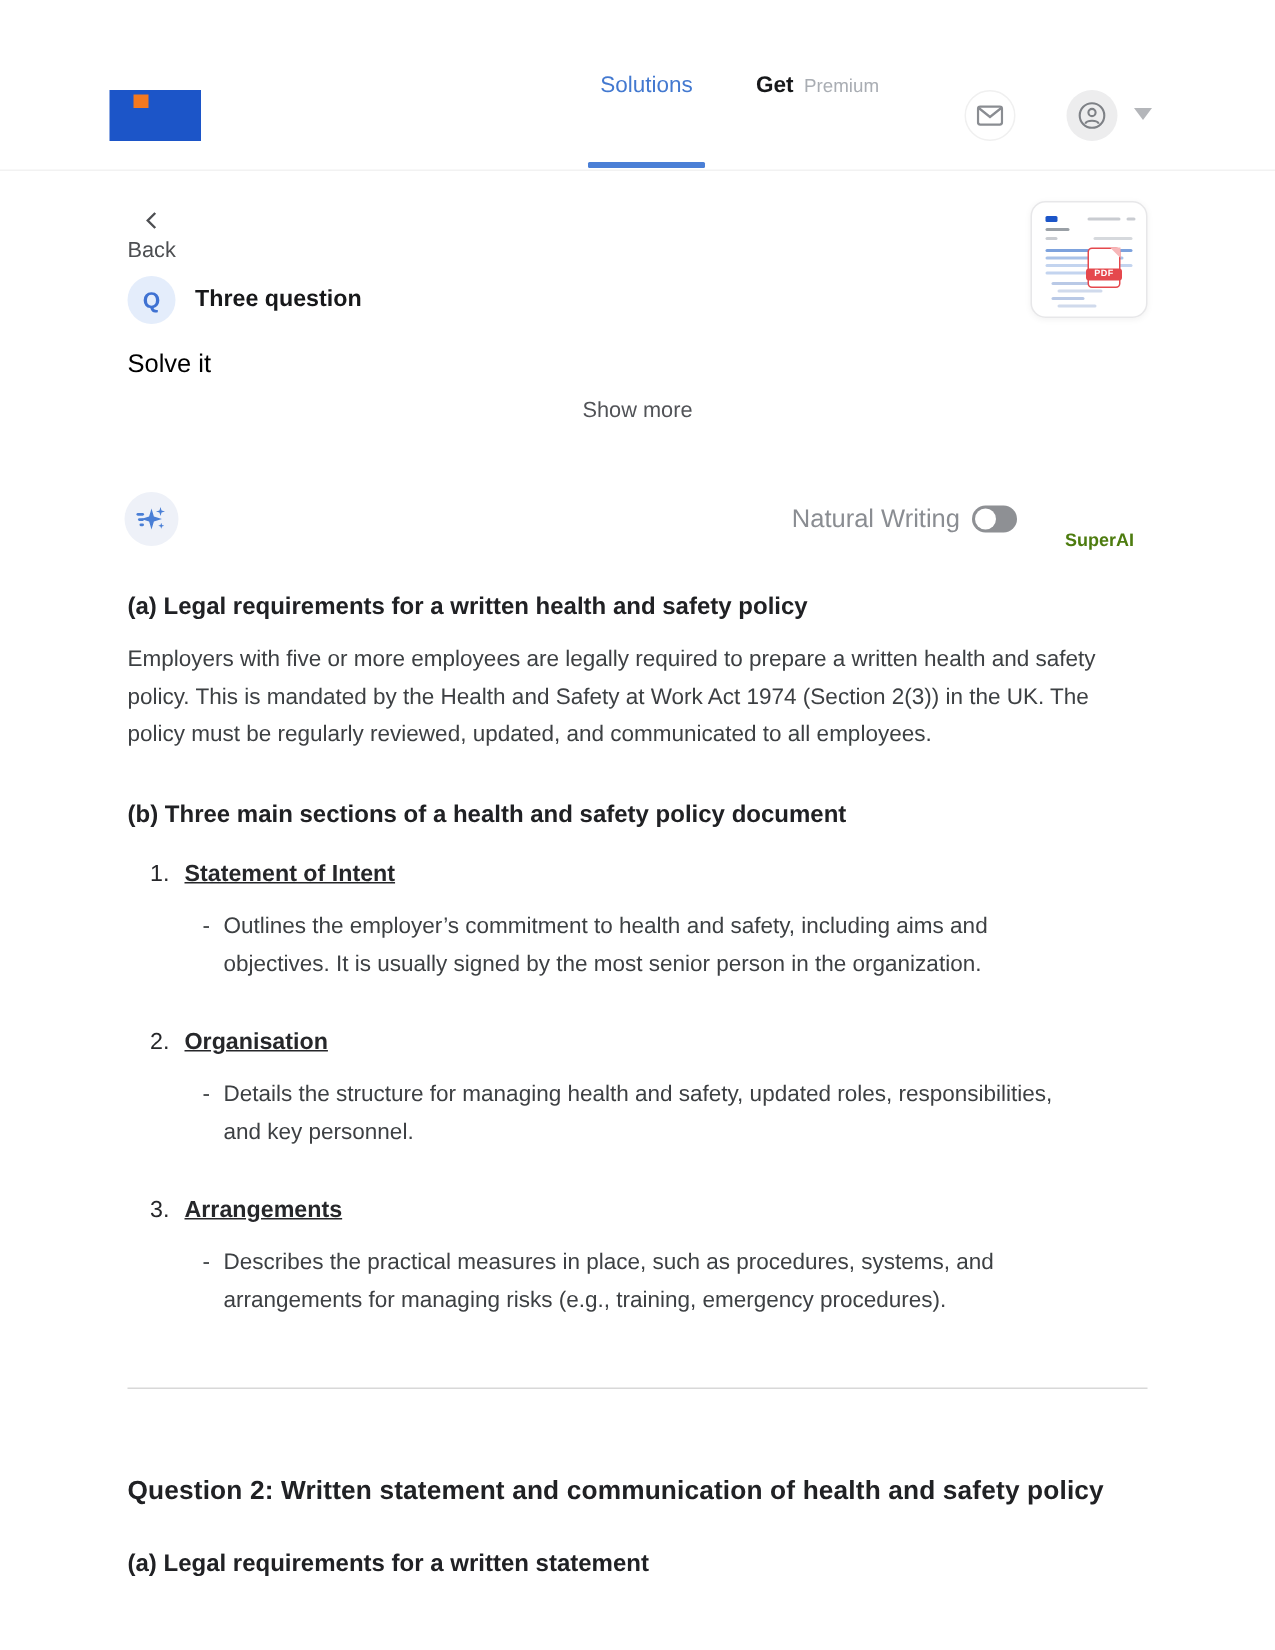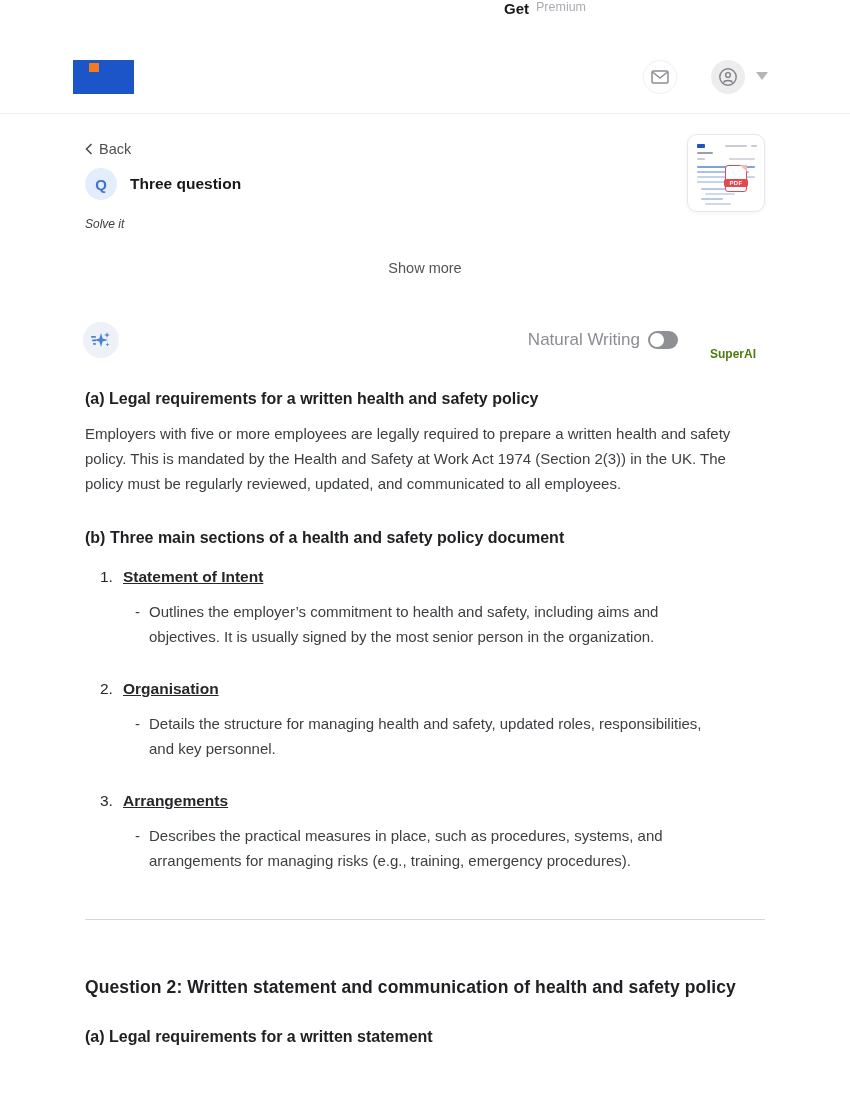--- a/index.html
+++ b/index.html
@@ -13,41 +13,41 @@
   .logo { position:absolute; left:73px; top:60px; width:61px; height:34px;
     background:#1c55c8; cursor:pointer; }
   .logo .logo-dot { position:absolute; left:16px; top:3px; width:10px; height:9px;
     background:#f5791f; }
   .tab { position:absolute; left:388px; top:0; height:113px; width:86px;
     display:flex; align-items:center; justify-content:center;
     color:#4379d0; font-size:15px; cursor:pointer; }
   .tab .tab-underline { position:absolute; left:4px; right:4px; bottom:1px;
     height:4px; background:#4a7fd6; border-radius:1px; }
   .get { position:absolute; left:504px; top:0; height:113px;
-    display:flex; align-items:flex-start; gap:7px; cursor:pointer; }
+    display:flex; align-items:center; gap:7px; cursor:pointer; }
   .get .get-label { font-size:15px; font-weight:700; color:#17181a; }
   .get .premium-label { font-size:12.5px; color:#a9adb3; }
   .icon-btn { position:absolute; top:60px; width:34px; height:34px; border-radius:50%;
     display:flex; align-items:center; justify-content:center; cursor:pointer; }
   .mail-btn { left:643px; background:#fff; border:1px solid #f0f0f0; }
   .avatar-btn { left:711px; background:#ededee; }
   .caret { position:absolute; left:756px; top:72px; width:0; height:0;
     border-left:6px solid transparent; border-right:6px solid transparent;
     border-top:8px solid #b4b6ba; cursor:pointer; }
 
   
   .main { position:relative; padding:0 85px; }
   .back { display:inline-flex; align-items:center; gap:6px; margin-top:27px;
-    color:#4d4f52; font-size:14.5px; cursor:pointer; }
+    color:#4d4f52; font-size:14.5px; cursor:pointer;flex-direction:column; }
   .q-row { display:flex; align-items:center; gap:13px; margin-top:9px; }
   .q-badge { width:32px; height:32px; border-radius:50%; background:#e4edfb;
     display:flex; align-items:center; justify-content:center;
     color:#3f72d2; font-size:15px; font-weight:700; }
   .q-title { font-size:15.5px; font-weight:700; color:#17181a; }
-  .solve { margin-top:17px; font-size:12px; color:#404040;font-style:italic; }
+  .solve { margin-top:17px; font-size:17px; color:#000000; }
   .thumb { position:absolute; left:687px; top:20px; width:78px; height:78px;
     background:#fff; border:1px solid #e7e7e9; border-radius:10px;
     box-shadow:0 1px 4px rgba(0,0,0,0.05); cursor:pointer; overflow:hidden; }
   .thumb-doc { position:absolute; inset:7px; }
   .thumb-doc .tl { position:absolute; height:2px; border-radius:1px; }
   .t-logo  { left:2px; top:2px; width:8px; height:4px !important; background:#1c55c8; }
   .t-g1 { left:30px; top:3px; width:22px; background:#c9ccd1; }
   .t-g2 { left:56px; top:3px; width:6px; background:#c9ccd1; }
   .t-g3 { left:2px; top:10px; width:16px; background:#9aa0a6; }
   .t-g4 { left:2px; top:16px; width:8px; background:#c9ccd1; }
@@ -60,21 +60,21 @@
   .t-s2 { left:10px; top:51px; width:30px; background:#d0daec; }
   .t-s3 { left:6px; top:56px; width:22px; background:#b9c9e6; }
   .t-s4 { left:10px; top:61px; width:26px; background:#d0daec; }
   .pdf-badge { position:absolute; right:10px; bottom:12px; width:22px; height:27px;
     background:#fff; border:1.5px solid #e5484d; border-radius:3px; }
   .pdf-badge .fold { position:absolute; right:-1px; top:-1px; width:0; height:0;
     border-left:7px solid transparent; border-top:7px solid #f7b6b8; }
   .pdf-badge .pdf-label { position:absolute; left:-2px; bottom:4px; right:-2px;
     background:#e5484d; color:#fff; font-size:6px; font-weight:700;
     text-align:center; border-radius:2px; padding:1px 0; letter-spacing:0.3px; }
-  .show-more { margin-top:29px; text-align:center; font-size:14.5px; color:#515357;
+  .show-more { margin-top:13px; text-align:center; font-size:14.5px; color:#515357;
     cursor:pointer; }
 
   
   .toolbar { display:flex; align-items:center; justify-content:space-between;
     margin-top:42px; }
   .ai-badge { width:36px; height:36px; border-radius:50%; background:#eef1f8;
     display:flex; align-items:center; justify-content:center; margin-left:-2px; }
   .toolbar-right { display:flex; align-items:center; padding-right:9px; }
   .nw-label { font-size:17px; color:#8a8d92; }
   .toggle { width:30px; height:18px; border-radius:9px; background:#8e9094;
@@ -107,20 +107,24 @@
 
   svg { display:block; }
 </style>
 </head>
 <body>
 
 <div class="header">
   <div class="logo">
     <span class="logo-dot"></span>
   </div>
+  <div class="tab">
+    <span>Solutions</span>
+    <span class="tab-underline"></span>
+  </div>
   <div class="get">
     <span class="get-label">Get</span>
     <span class="premium-label">Premium</span>
   </div>
   <div class="icon-btn mail-btn">
     <span>
       <svg width="18" height="14" viewBox="0 0 18 14" fill="none" stroke="#8a8d92" stroke-width="1.5">
         <rect x="1" y="1" width="16" height="12" rx="1.5"></rect>
         <path d="M1.5 2 L9 8 L16.5 2"></path>
       </svg>

